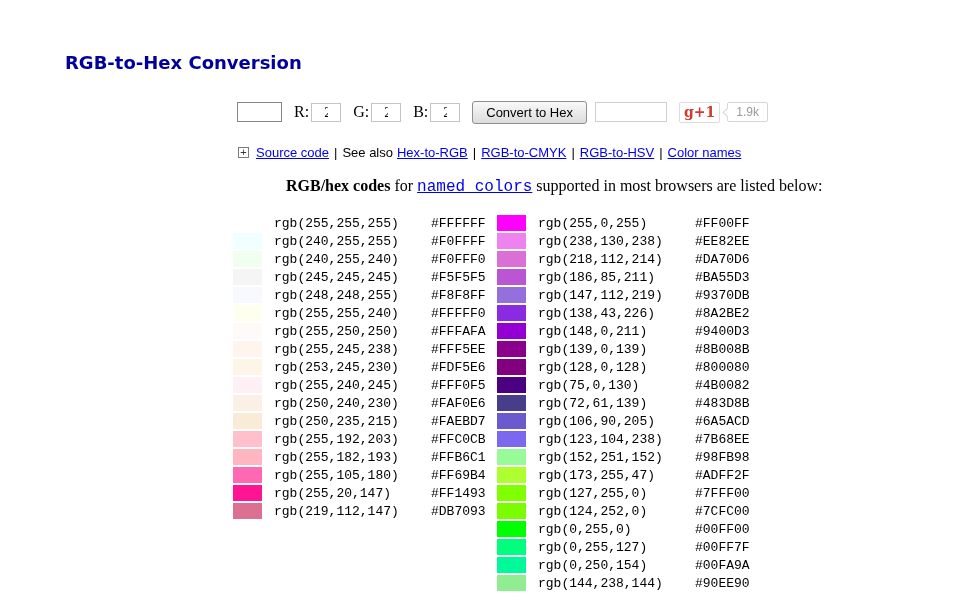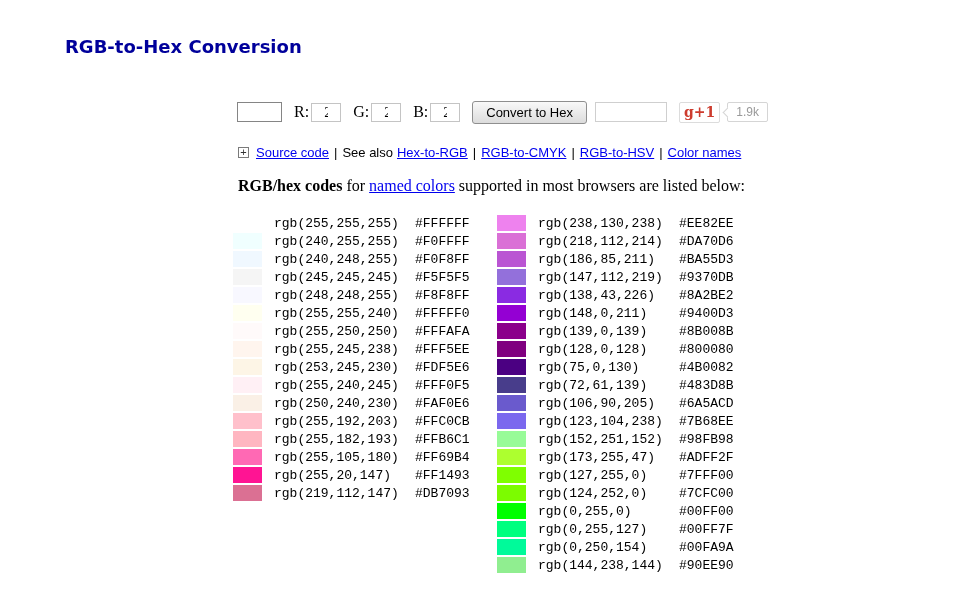--- a/index.html
+++ b/index.html
@@ -5,21 +5,21 @@
   * { box-sizing: border-box; margin: 0; padding: 0; }
   html, body { background: #fff; }
   body {
     position: relative;
     width: 954px; height: 600px;
     overflow: hidden;
     font-family: "Liberation Sans", sans-serif;
     color: #000;
   }
   .page-title {
-    position: absolute; left: 65px; top: 36px;
+    position: absolute; left: 65px; top: 52px;
     font-family: "DejaVu Sans", sans-serif;
     font-size: 18px; font-weight: bold;
     color: #00009b;
   }
   
   .form-row {
     position: absolute; left: 237px; top: 100px;
     display: flex; align-items: center; height: 24px;
   }
   .preview-box {
@@ -81,33 +81,33 @@
     margin-right: 7px; cursor: pointer; background: #fff;
   }
   .links-row a { color: #0000ee; text-decoration: underline; cursor: pointer; }
   .sep { margin: 0 5px; color: #000; }
   
   .intro {
     position: absolute; left: 238px; top: 177px;
     font-family: "Liberation Serif", serif;
     font-size: 16px;
   }
-  .intro b { font-weight: bold; }
-  .intro a { color: #0000ee; text-decoration: underline; cursor: pointer; }
+  .intro b { font-weight: bold; margin-left: 48px; }
+  .intro a { color: #0000ee; text-decoration: underline; cursor: pointer; font-family: Liberation Mono, monospace; }
   
   .color-col { position: absolute; top: 214px; }
   .color-col-left  { left: 233px; }
   .color-col-right { left: 497px; }
   .crow { display: flex; align-items: center; height: 18px; }
   .swatch { width: 29px; height: 16px; flex: none; margin-right: 12px; }
   .rgbv {
     font-family: "Liberation Mono", monospace;
     font-size: 13px; width: 141px; flex: none; white-space: pre;
   }
-  .hexv { font-family: "Liberation Mono", monospace; font-size: 13px; white-space: pre; }
+  .hexv { font-family: "Liberation Mono", monospace; font-size: 13px; white-space: pre; margin-left: 16px; }
 </style>
 </head>
 <body>
 
 <h1 class="page-title">RGB-to-Hex Conversion</h1>
 
 <div class="form-row">
   <div class="preview-box"></div>
   <span class="rgb-label">R:</span>
   <input class="rgb-input" value="255" style="">
@@ -148,23 +148,23 @@
       <span class="swatch" style="background: rgb(255, 255, 255);"></span>
       <span class="rgbv">rgb(255,255,255)</span>
       <span class="hexv">#FFFFFF</span>
     </div>
     <div class="crow">
       <span class="swatch" style="background: rgb(240, 255, 255);"></span>
       <span class="rgbv">rgb(240,255,255)</span>
       <span class="hexv">#F0FFFF</span>
     </div>
     <div class="crow">
-      <span class="swatch" style="background: rgb(240, 248, 255);"></span>
-      <span class="rgbv">rgb(240,248,255)</span>
-      <span class="hexv">#F0F8FF</span>
+      <span class="swatch" style="background: rgb(240, 255, 240);"></span>
+      <span class="rgbv">rgb(240,255,240)</span>
+      <span class="hexv">#F0FFF0</span>
     </div>
     <div class="crow">
       <span class="swatch" style="background: rgb(245, 245, 245);"></span>
       <span class="rgbv">rgb(245,245,245)</span>
       <span class="hexv">#F5F5F5</span>
     </div>
     <div class="crow">
       <span class="swatch" style="background: rgb(248, 248, 255);"></span>
       <span class="rgbv">rgb(248,248,255)</span>
       <span class="hexv">#F8F8FF</span>
@@ -193,20 +193,25 @@
       <span class="swatch" style="background: rgb(255, 240, 245);"></span>
       <span class="rgbv">rgb(255,240,245)</span>
       <span class="hexv">#FFF0F5</span>
     </div>
     <div class="crow">
       <span class="swatch" style="background: rgb(250, 240, 230);"></span>
       <span class="rgbv">rgb(250,240,230)</span>
       <span class="hexv">#FAF0E6</span>
     </div>
     <div class="crow">
+      <span class="swatch" style="background: rgb(250, 235, 215);"></span>
+      <span class="rgbv">rgb(250,235,215)</span>
+      <span class="hexv">#FAEBD7</span>
+    </div>
+    <div class="crow">
       <span class="swatch" style="background: rgb(255, 192, 203);"></span>
       <span class="rgbv">rgb(255,192,203)</span>
       <span class="hexv">#FFC0CB</span>
     </div>
     <div class="crow">
       <span class="swatch" style="background: rgb(255, 182, 193);"></span>
       <span class="rgbv">rgb(255,182,193)</span>
       <span class="hexv">#FFB6C1</span>
     </div>
     <div class="crow">
@@ -220,20 +225,25 @@
       <span class="hexv">#FF1493</span>
     </div>
     <div class="crow">
       <span class="swatch" style="background: rgb(219, 112, 147);"></span>
       <span class="rgbv">rgb(219,112,147)</span>
       <span class="hexv">#DB7093</span>
     </div>
   </div>
 <div class="color-col color-col-right">
     <div class="crow">
+      <span class="swatch" style="background: rgb(255, 0, 255);"></span>
+      <span class="rgbv">rgb(255,0,255)</span>
+      <span class="hexv">#FF00FF</span>
+    </div>
+    <div class="crow">
       <span class="swatch" style="background: rgb(238, 130, 238);"></span>
       <span class="rgbv">rgb(238,130,238)</span>
       <span class="hexv">#EE82EE</span>
     </div>
     <div class="crow">
       <span class="swatch" style="background: rgb(218, 112, 214);"></span>
       <span class="rgbv">rgb(218,112,214)</span>
       <span class="hexv">#DA70D6</span>
     </div>
     <div class="crow">

